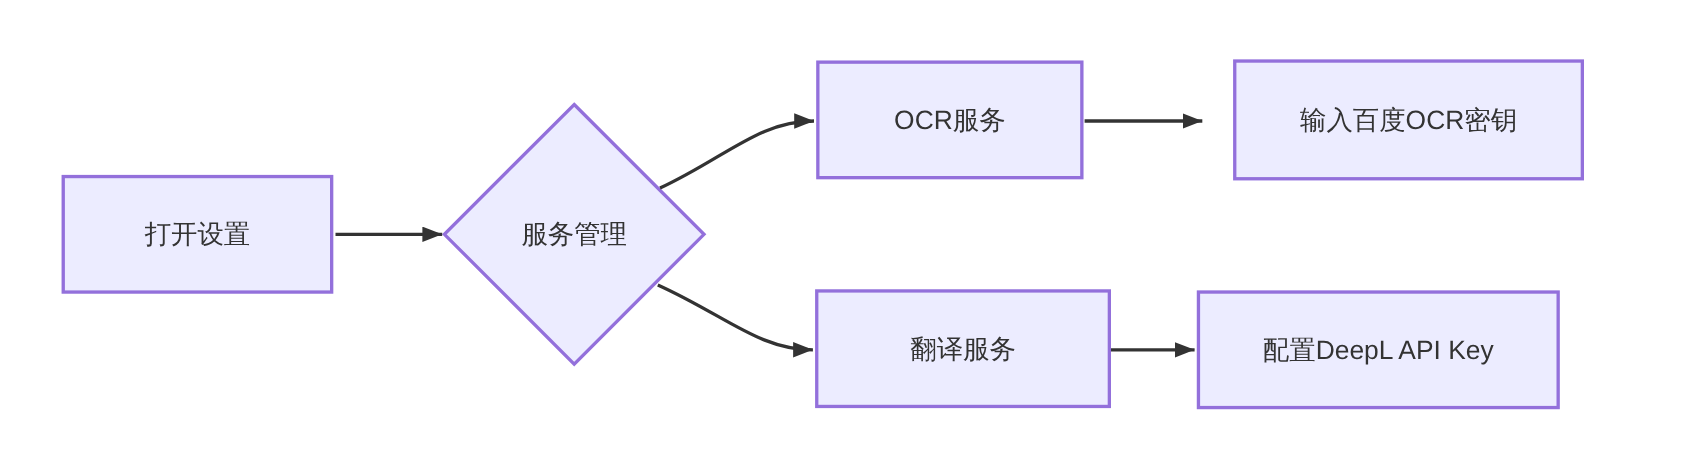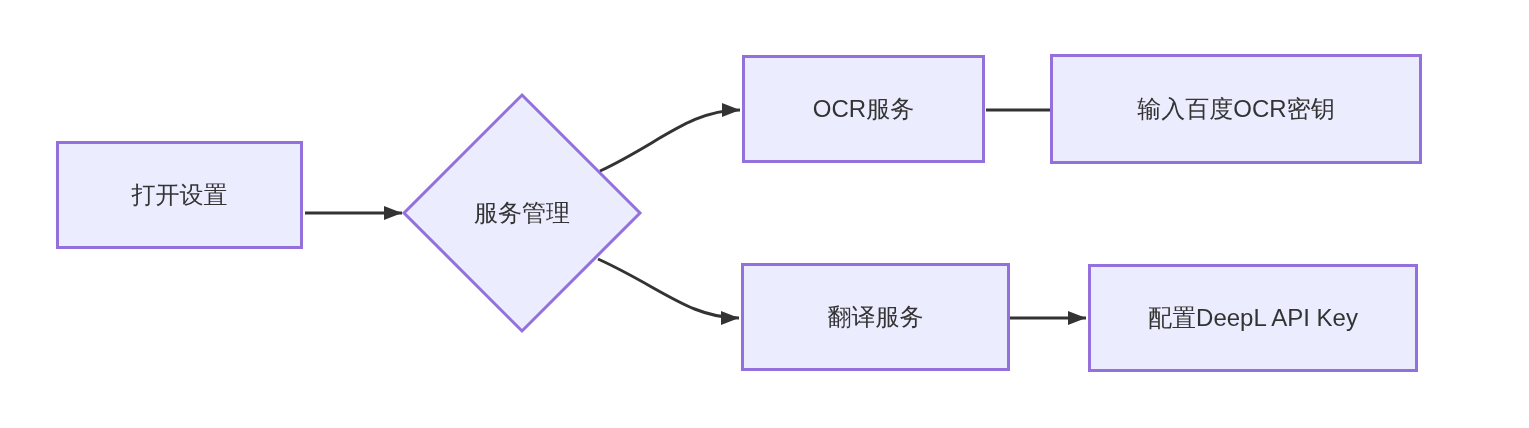--- a/index.html
+++ b/index.html
@@ -61,33 +61,33 @@
 
     <path d="M600,171 C660,143 690,110 740,110" fill="none" stroke="#333333" stroke-width="3" marker-end="url(#arrowhead)"></path>
 
     <path d="M598,259 C660,287 690,318 739,318" fill="none" stroke="#333333" stroke-width="3" marker-end="url(#arrowhead)"></path>
 
     <path d="M986,110 L1093,110" fill="none" stroke="#333333" stroke-width="3" marker-end="url(#arrowhead)"></path>
 
     <path d="M987,318 L1086,318" fill="none" stroke="#333333" stroke-width="3" marker-end="url(#arrowhead)"></path>
   </svg>
 
-  <div class="node rect" style="left:56px; top:141px; width:247px; height:108px;">
+  <div class="node rect" style="left:56px; top:159px; width:247px; height:108px;">
     <span>打开设置</span>
   </div>
 
   <div class="node diamond-label" style="left:422px; top:188px; width:200px; height:50px;">
     <span>服务管理</span>
   </div>
 
   <div class="node rect" style="left:742px; top:55px; width:243px; height:108px;">
     <span>OCR服务</span>
   </div>
 
-  <div class="node rect" style="left:1050px; top:54px; width:372px; height:110px;">
+  <div class="node rect" style="left:1121px; top:54px; width:319px; height:110px;">
     <span>输入百度OCR密钥</span>
   </div>
 
   <div class="node rect" style="left:741px; top:263px; width:269px; height:108px;">
     <span>翻译服务</span>
   </div>
 
   <div class="node rect" style="left:1088px; top:264px; width:330px; height:108px;">
     <span>配置DeepL API Key</span>
   </div>

